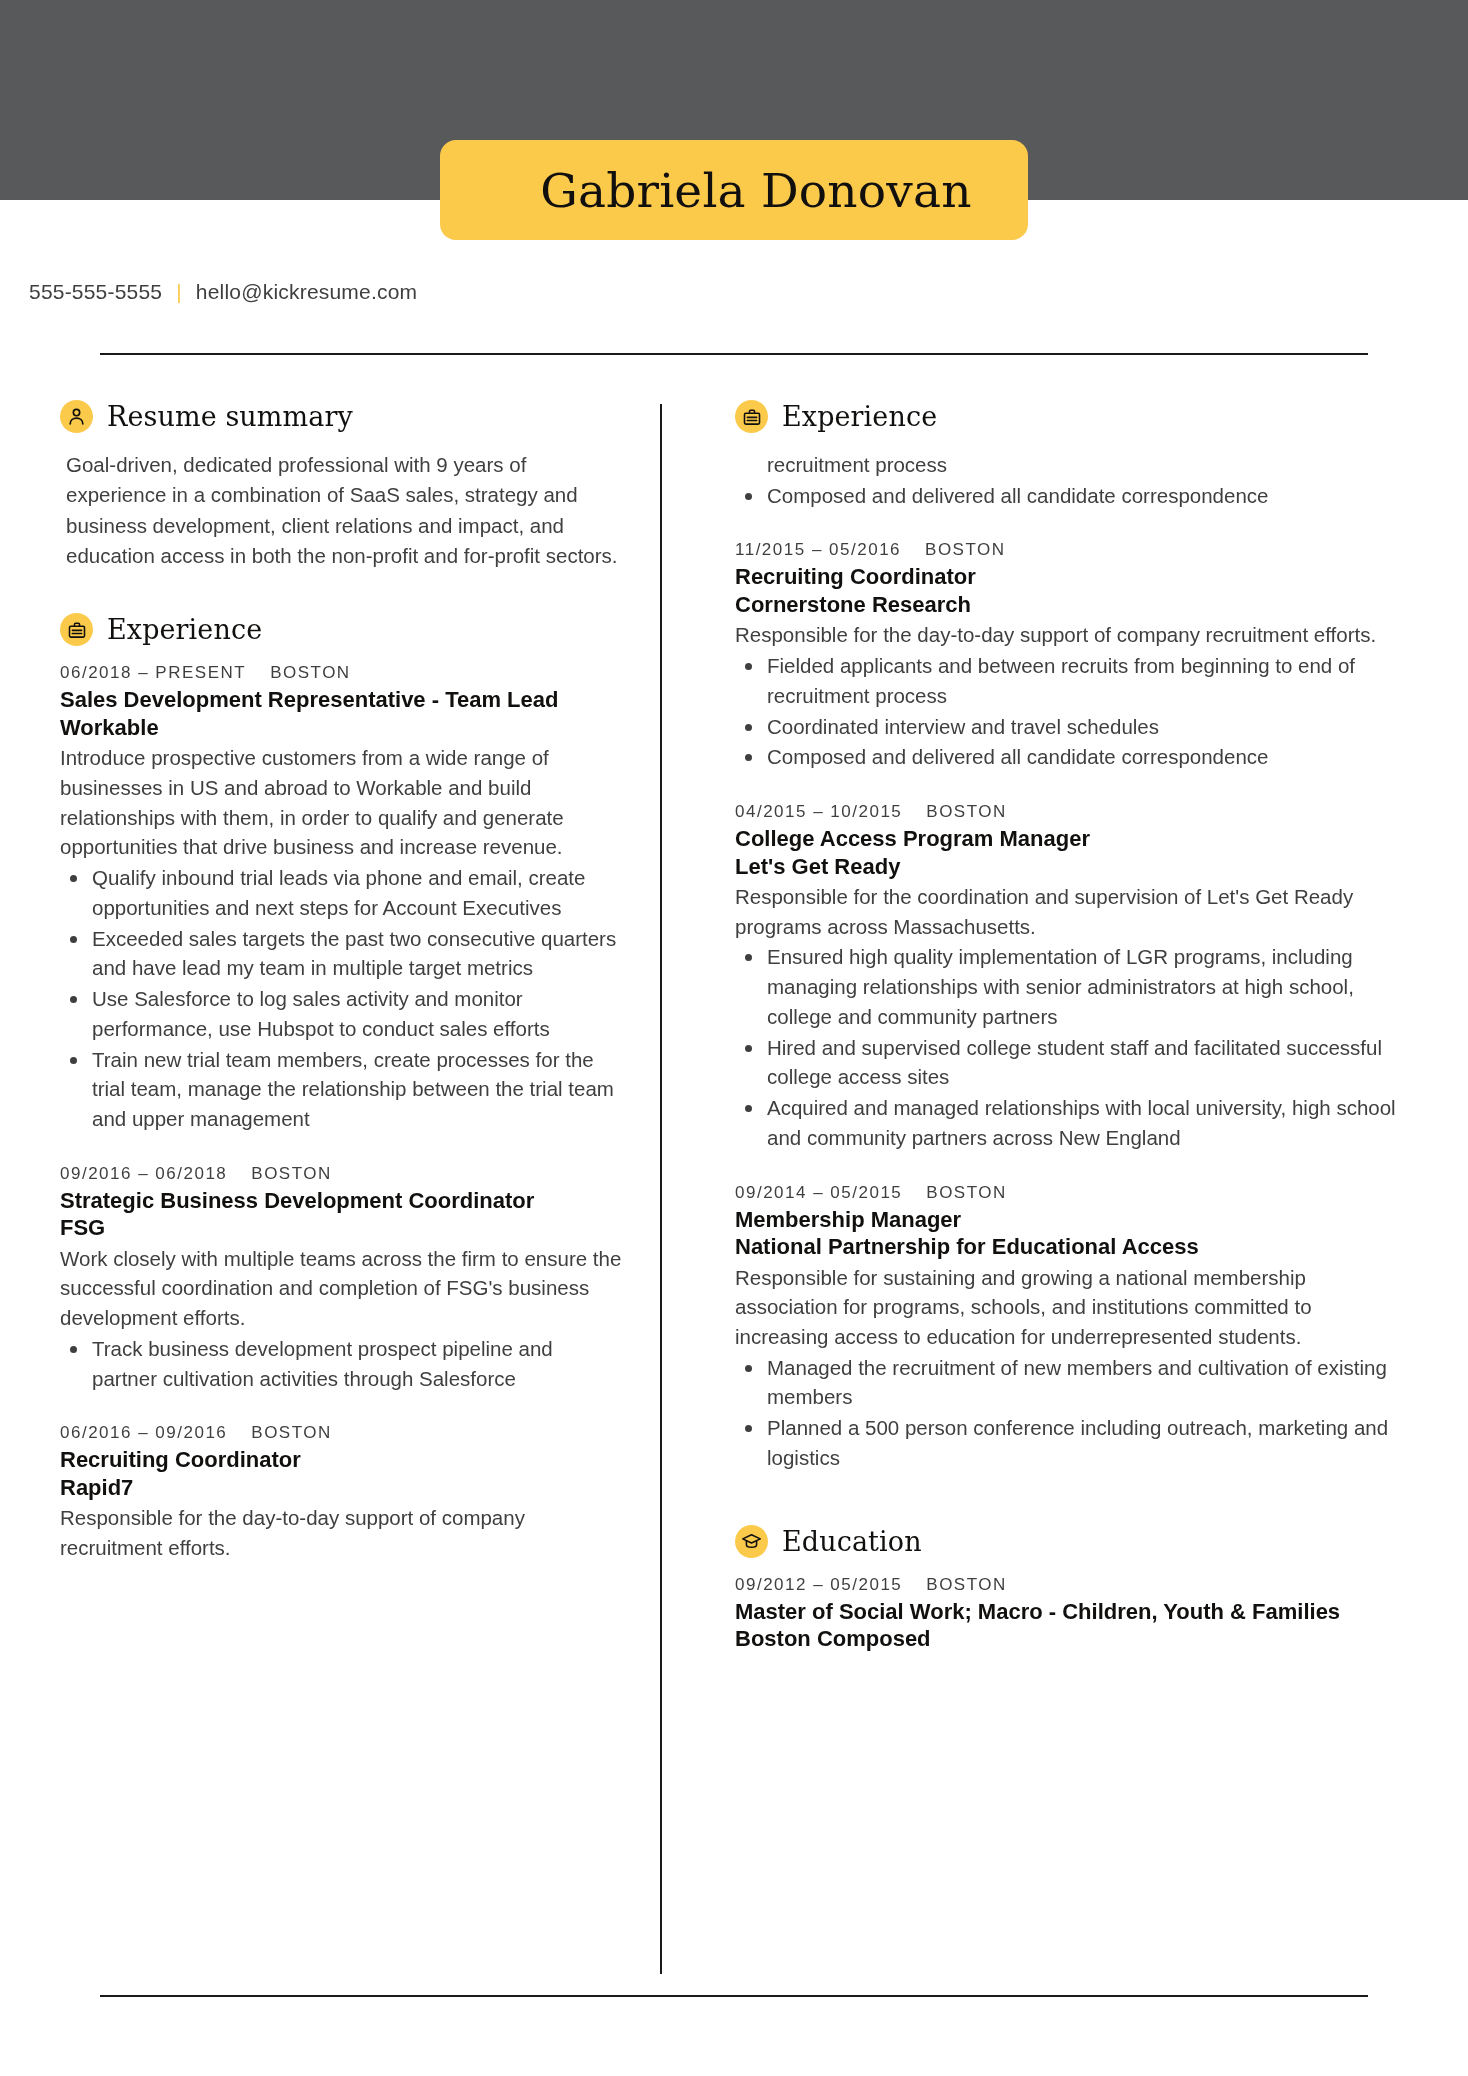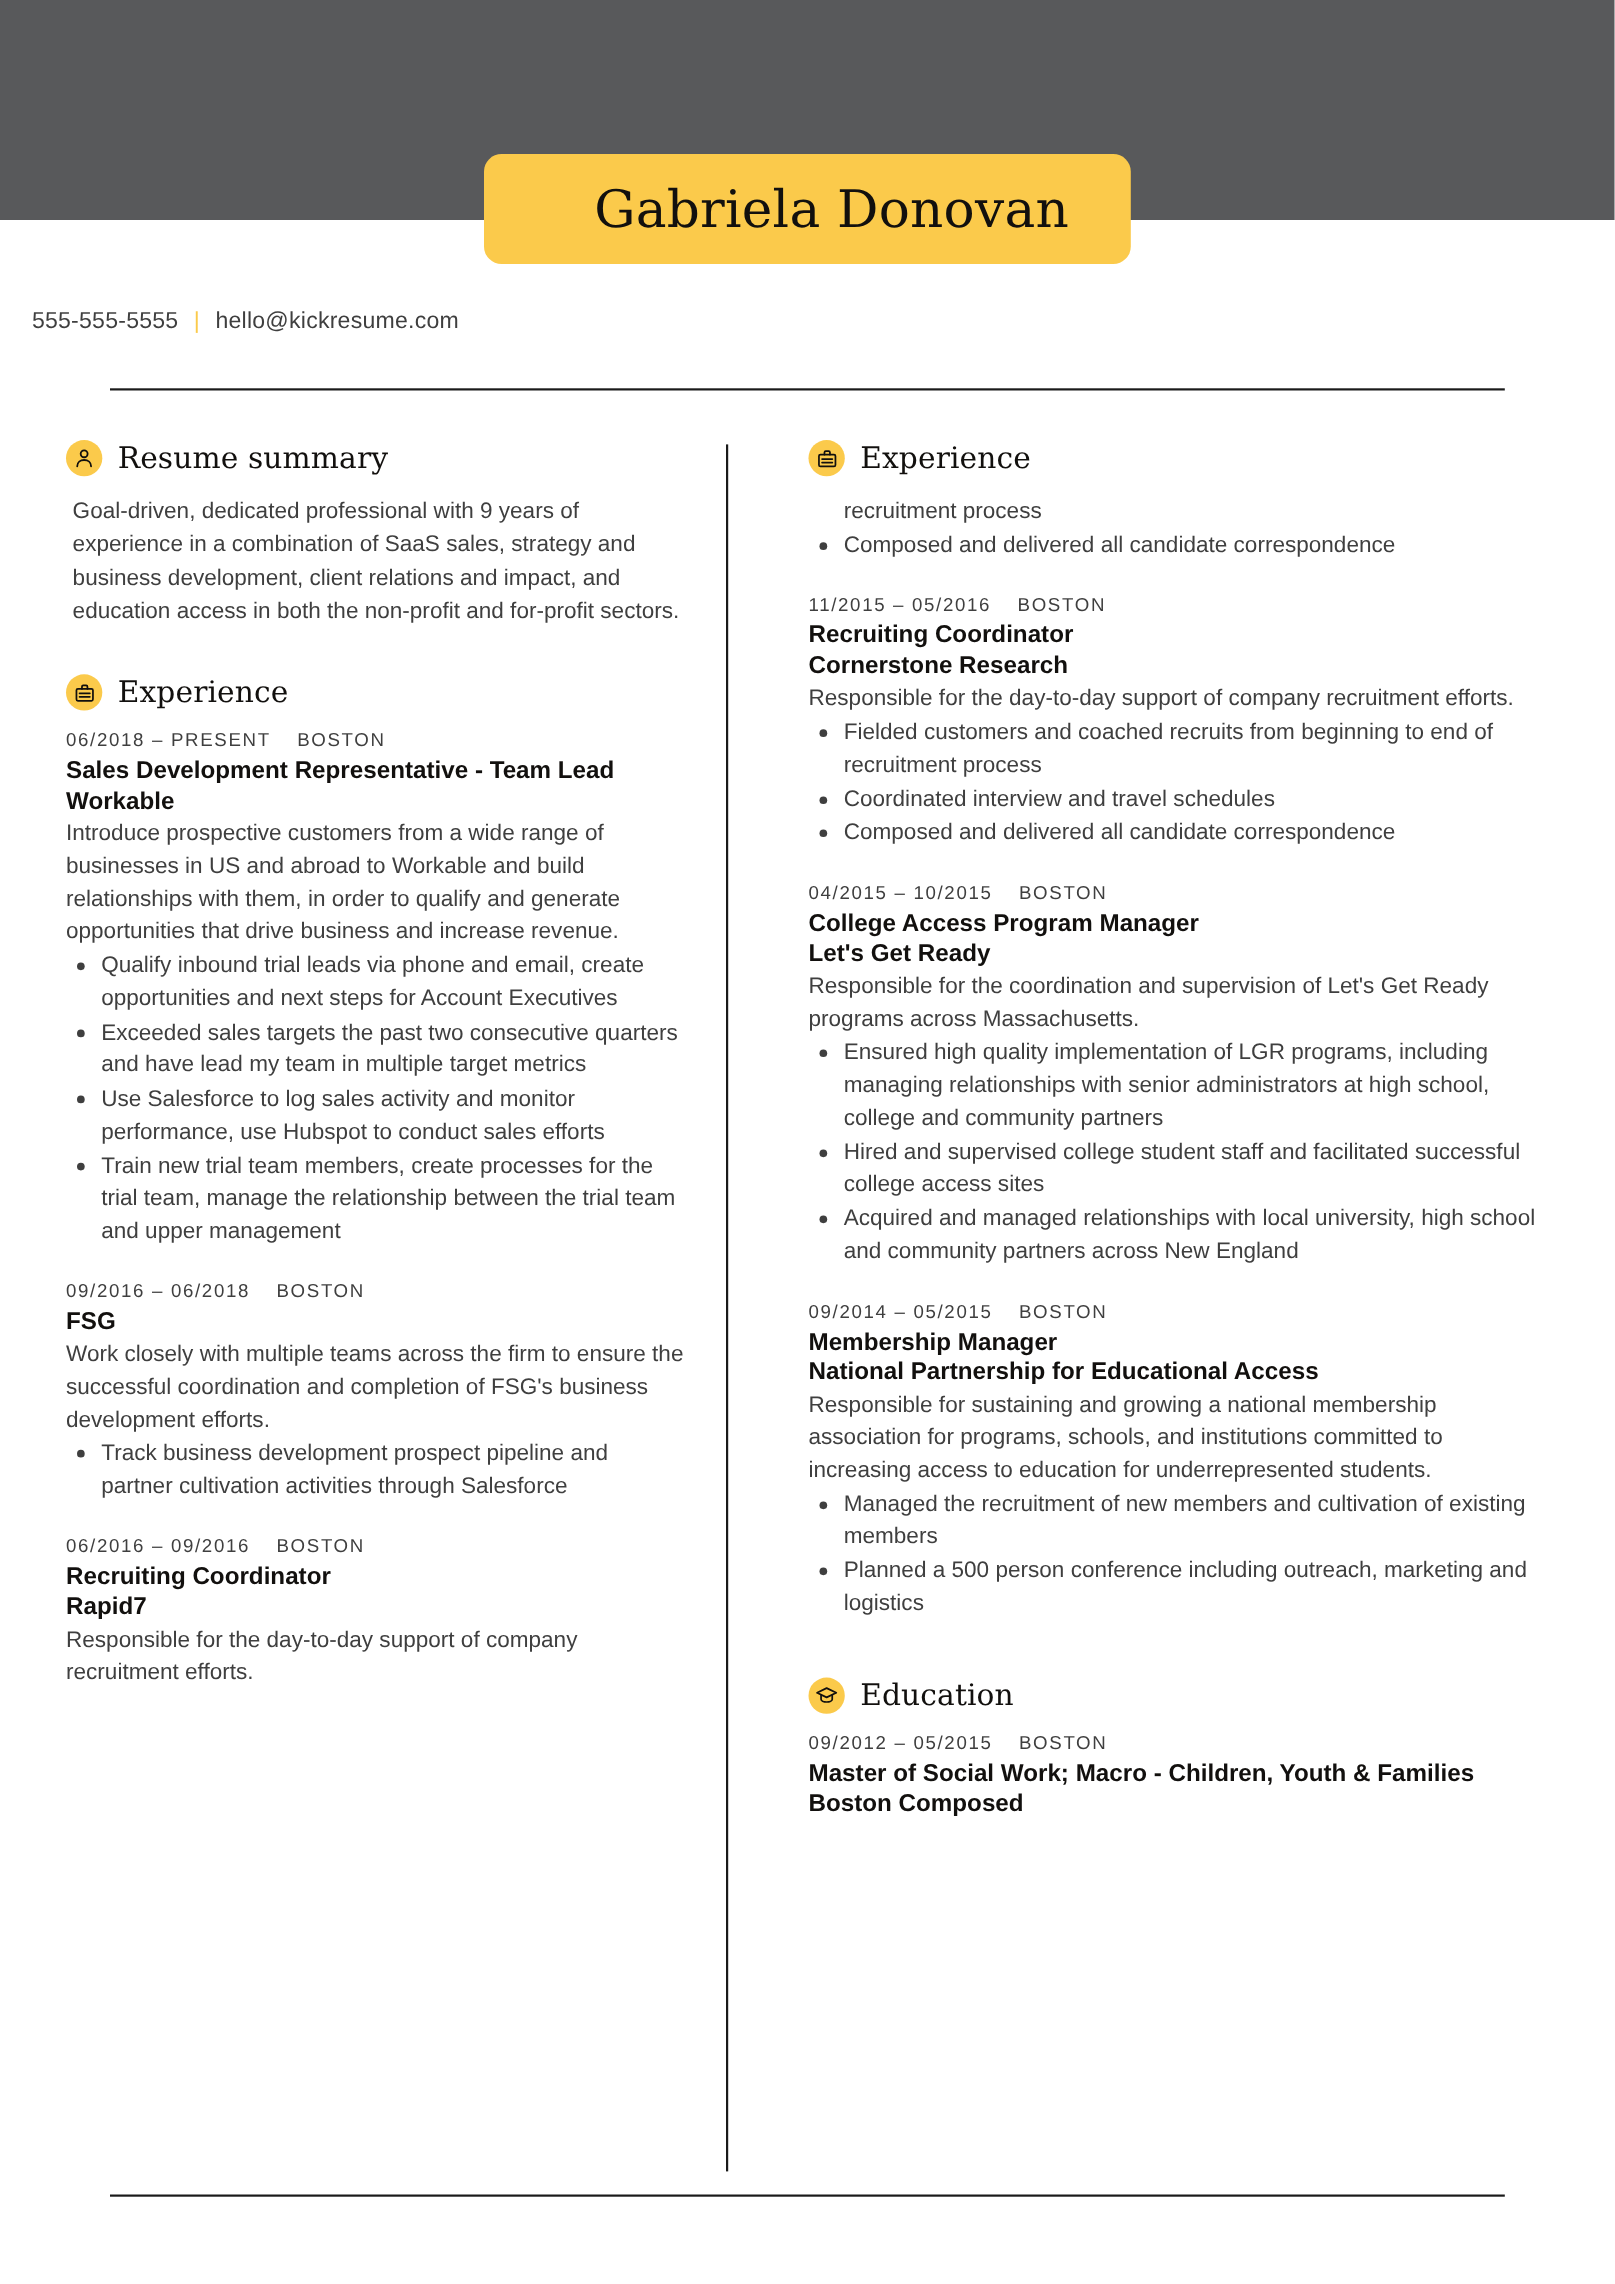--- a/index.html
+++ b/index.html
@@ -243,20 +243,21 @@
           <li>Exceeded sales targets the past two consecutive quarters and have lead my team in multiple target metrics</li>
           <li>Use Salesforce to log sales activity and monitor performance, use Hubspot to conduct sales efforts</li>
           <li>Train new trial team members, create processes for the trial team, manage the relationship between the trial team and upper management</li>
         </ul>
       </div>
 
       <div class="entry">
         <div class="entry-meta">
           <span>09/2016 – 06/2018</span><span class="loc">BOSTON</span>
         </div>
+        <div class="entry-title">Strategic Business Development Coordinator</div>
         <div class="entry-org">FSG</div>
         <div class="entry-desc">Work closely with multiple teams across the firm to ensure the successful coordination and completion of FSG's business development efforts.</div>
         <ul class="entry-bullets">
           <li>Track business development prospect pipeline and partner cultivation activities through Salesforce</li>
         </ul>
       </div>
 
       <div class="entry">
         <div class="entry-meta">
           <span>06/2016 – 09/2016</span><span class="loc">BOSTON</span>
@@ -291,21 +292,21 @@
       </div>
 
       <div class="entry">
         <div class="entry-meta">
           <span>11/2015 – 05/2016</span><span class="loc">BOSTON</span>
         </div>
         <div class="entry-title">Recruiting Coordinator</div>
         <div class="entry-org">Cornerstone Research</div>
         <div class="entry-desc">Responsible for the day-to-day support of company recruitment efforts.</div>
         <ul class="entry-bullets">
-          <li>Fielded customers and coached recruits from beginning to end of recruitment process</li>
+          <li>Fielded applicants and between recruits from beginning to end of recruitment process</li>
           <li>Coordinated interview and travel schedules</li>
           <li>Composed and delivered all candidate correspondence</li>
         </ul>
       </div>
 
       <div class="entry">
         <div class="entry-meta">
           <span>04/2015 – 10/2015</span><span class="loc">BOSTON</span>
         </div>
         <div class="entry-title">College Access Program Manager</div>

